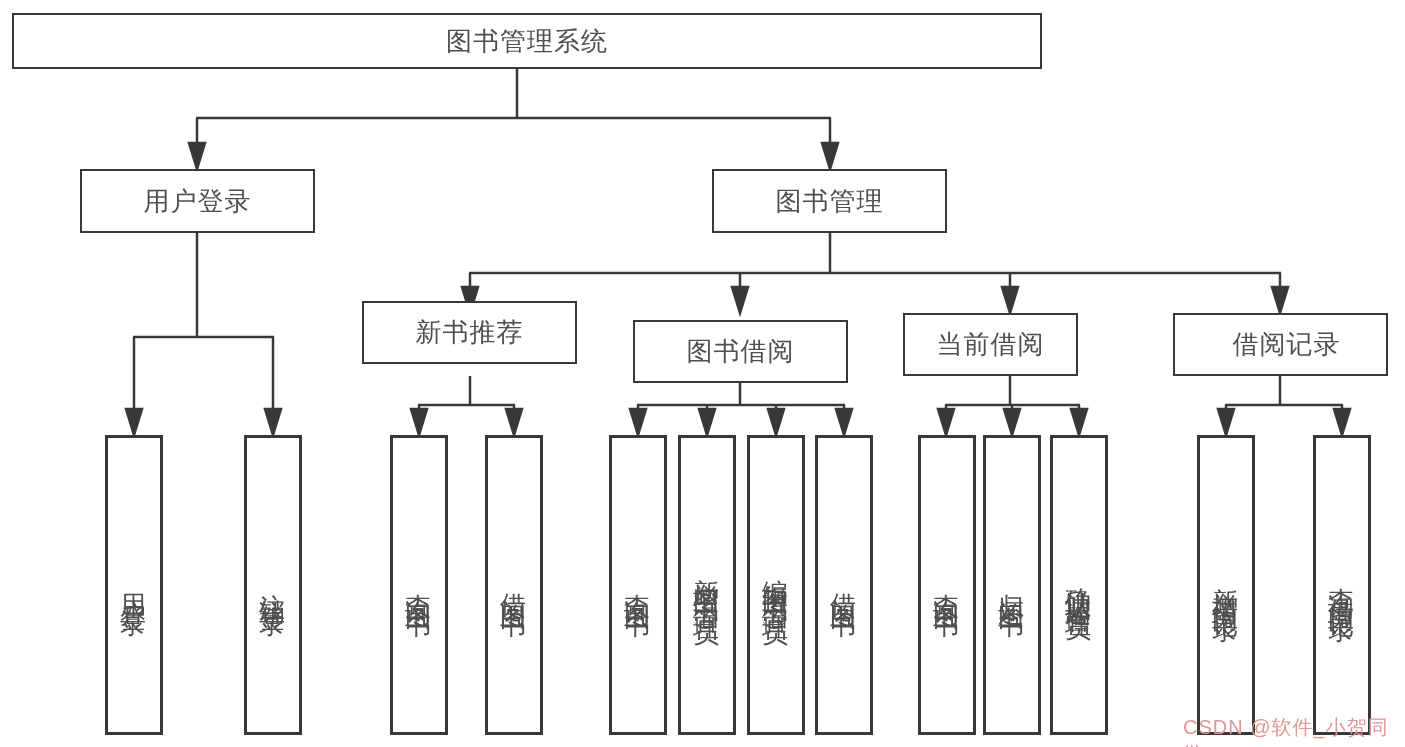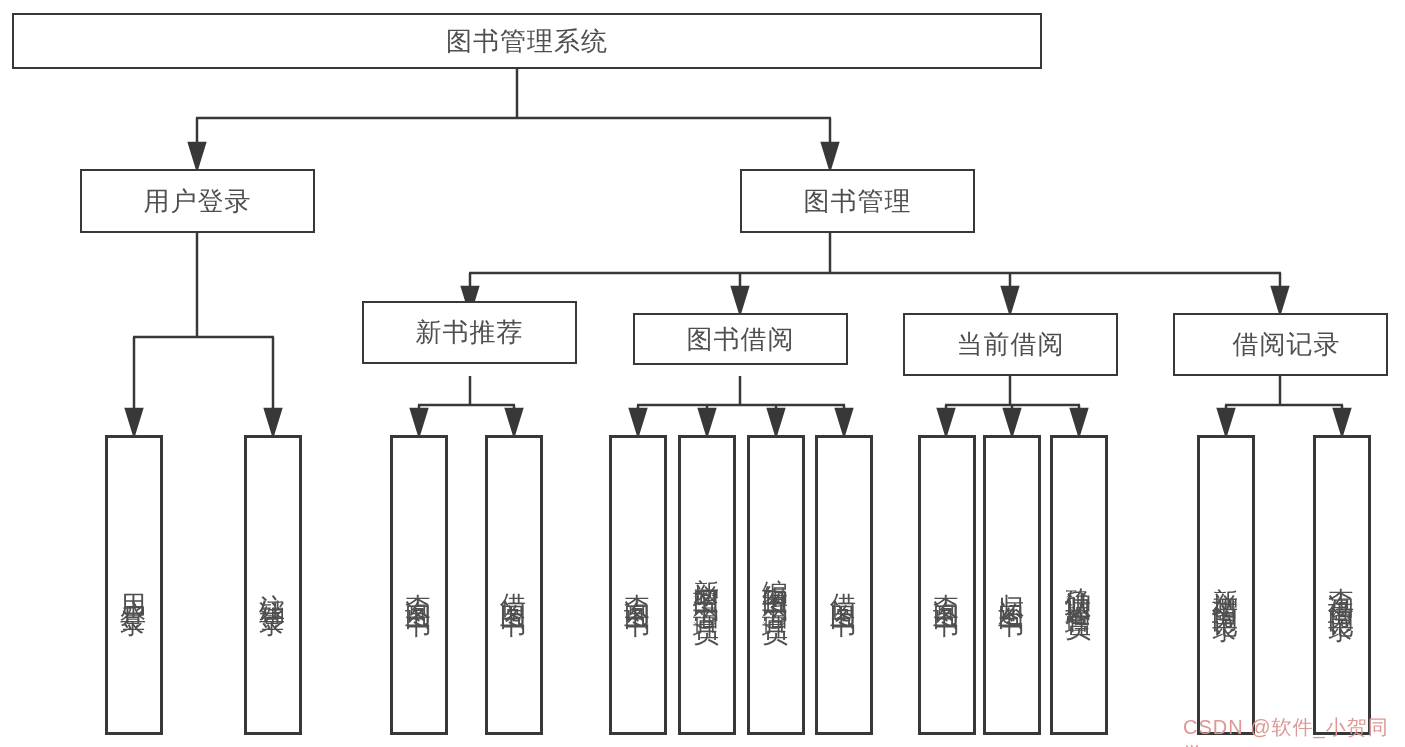--- a/index.html
+++ b/index.html
@@ -117,31 +117,31 @@
     </g>
   </svg>
 
   <div class="node" style="left:12px; top:13px; width:1030px; height:56px;">
     <span>图书管理系统</span>
   </div>
 
   <div class="node" style="left:80px; top:169px; width:235px; height:64px;">
     <span>用户登录</span>
   </div>
-  <div class="node" style="left:712px; top:169px; width:235px; height:64px;margin-left:28px;">
+  <div class="node" style="left:712px; top:169px; width:235px; height:64px;">
     <span>图书管理</span>
   </div>
 
   <div class="node" style="left:362px; top:301px; width:215px; height:63px;">
     <span>新书推荐</span>
   </div>
-  <div class="node" style="left:633px; top:313px; width:215px; height:52px;">
+  <div class="node" style="left:633px; top:320px; width:215px; height:63px;">
     <span>图书借阅</span>
   </div>
-  <div class="node" style="left:903px; top:313px; width:215px; height:63px;">
+  <div class="node" style="left:903px; top:313px; width:175px; height:63px;">
     <span>当前借阅</span>
   </div>
   <div class="node" style="left:1173px; top:313px; width:215px; height:63px;padding-left:12px;">
     <span>借阅记录</span>
   </div>
 
   <div class="node leaf" style="left:105px; top:435px; width:58px; height:300px;">
     <span>用户登录</span>
   </div>
   <div class="node leaf" style="left:244px; top:435px; width:58px; height:300px;">

